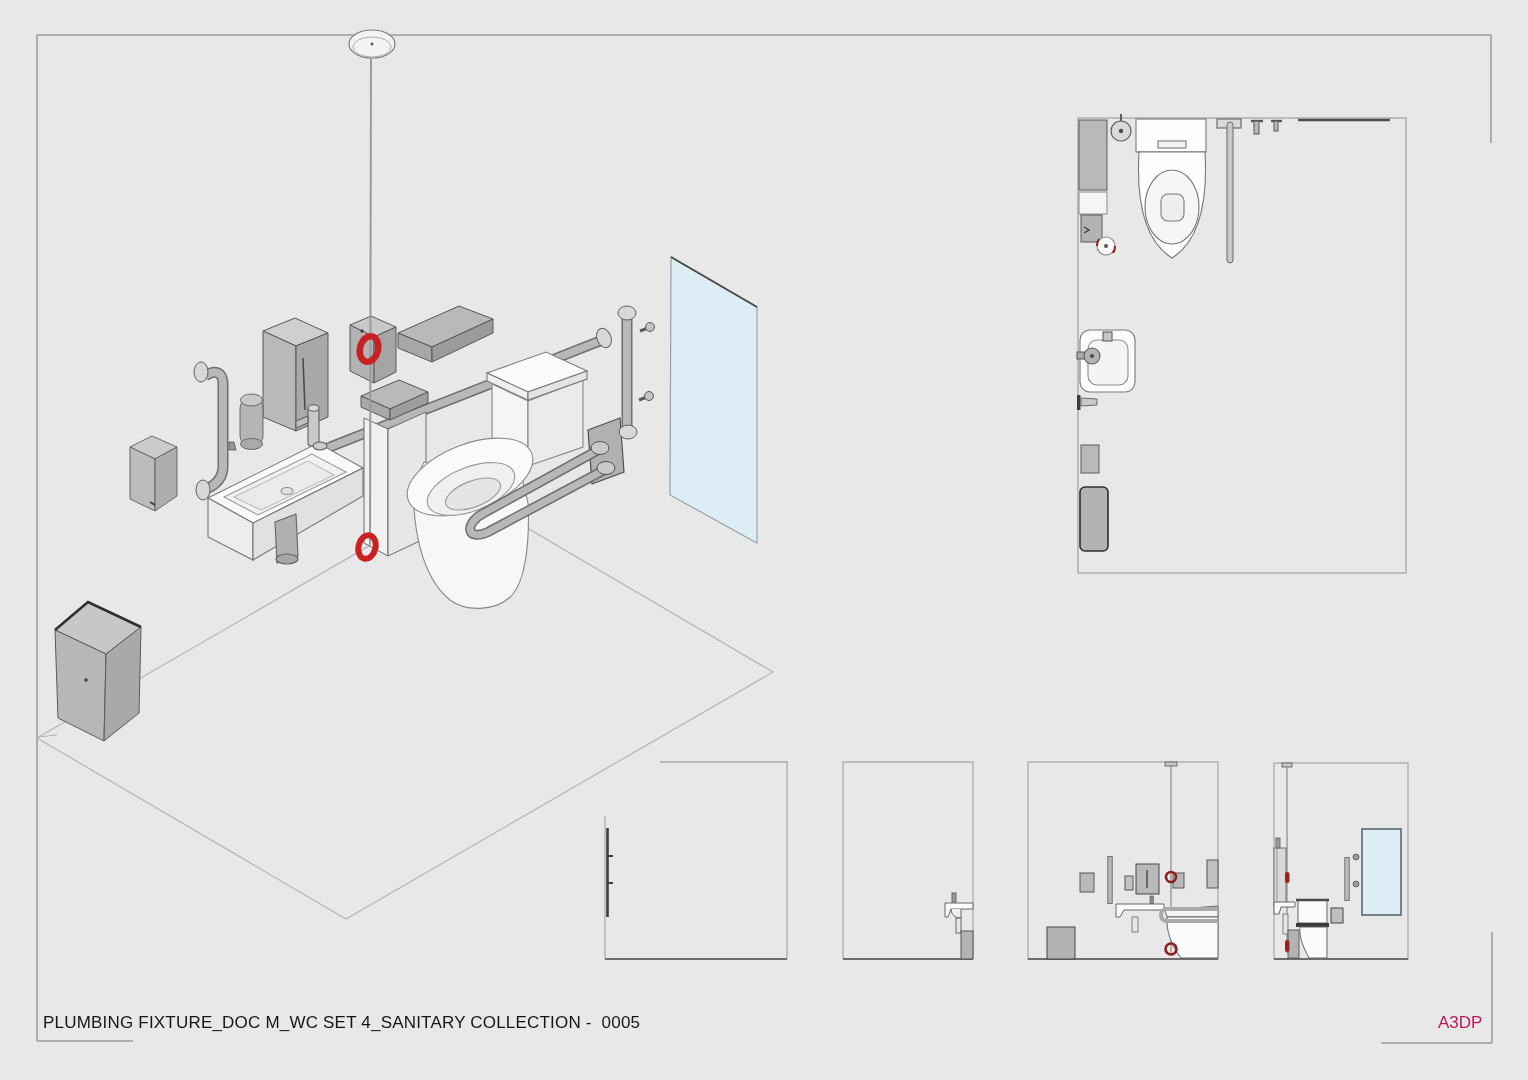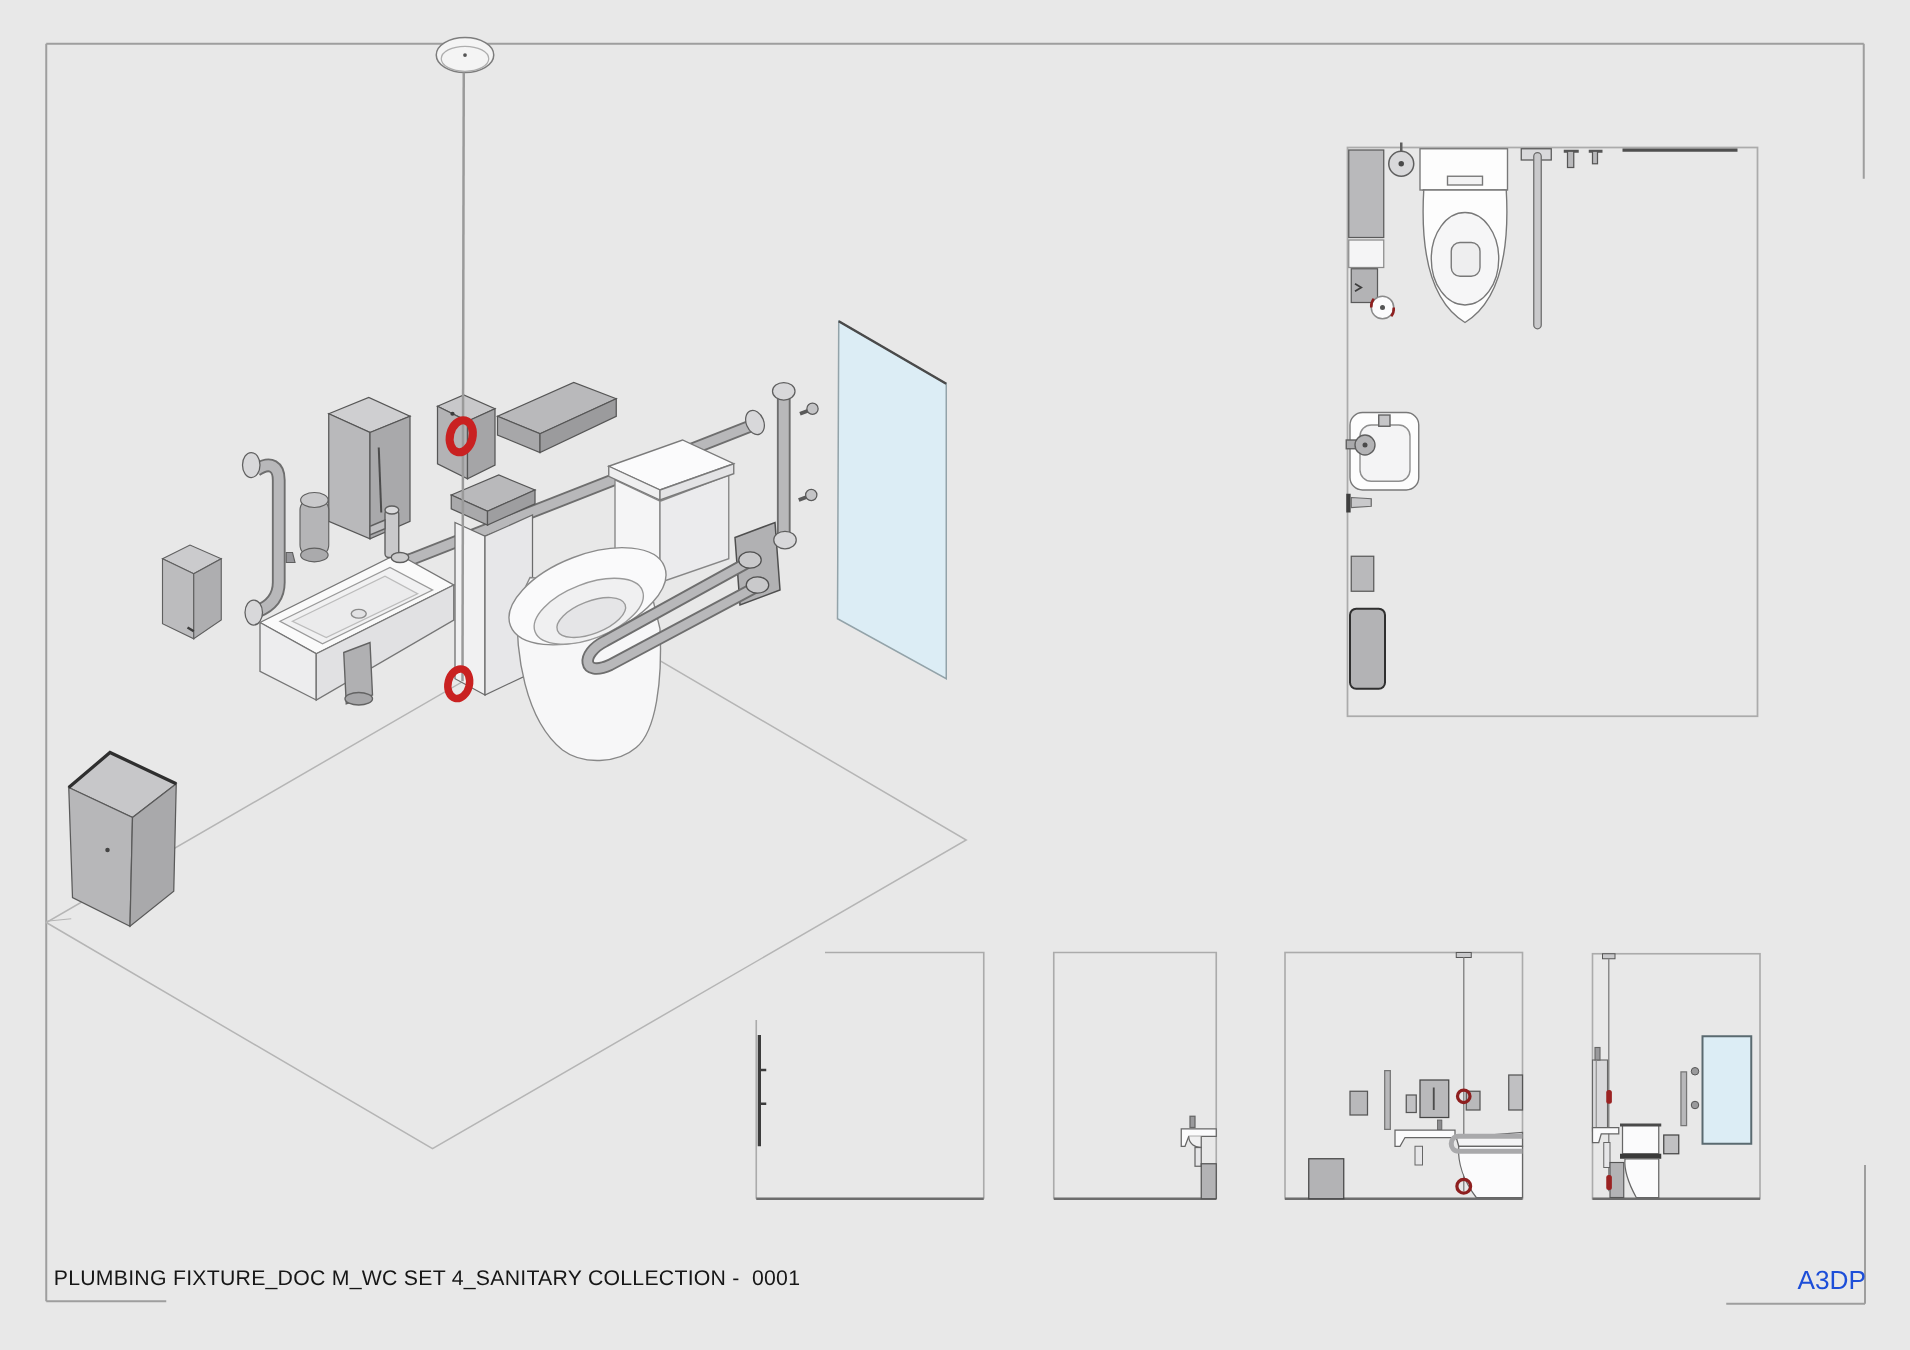--- a/index.html
+++ b/index.html
@@ -6,21 +6,21 @@
   .sheet{
     position:relative;width:1528px;height:1080px;background:#e8e8e8;
     font-family:"Liberation Sans", sans-serif;overflow:hidden;
   }
   .sheet svg{position:absolute;left:0;top:0;}
   .title-text{
     position:absolute;left:43px;top:1013px;font-size:17px;color:#161616;
     white-space:pre;letter-spacing:.2px;
   }
   .code-text{
-    position:absolute;left:1438px;top:1013px;font-size:21px;color:#1d4ed8;
+    position:absolute;left:1438px;top:1013px;font-size:17px;color:#be185d;
   }
 </style>
 </head>
 <body>
 
 <div class="sheet">
 
 <svg width="1528" height="1080" viewBox="0 0 1528 1080">
 
   <g stroke="#9e9e9e" stroke-width="1.6" fill="none">
@@ -315,16 +315,16 @@
       </g>
       <circle cx="1356" cy="857" r="3" fill="#9a9a9c" stroke="#555" stroke-width="0.8"></circle>
       <circle cx="1356" cy="884" r="3" fill="#9a9a9c" stroke="#555" stroke-width="0.8"></circle>
       <rect x="1362" y="829" width="39" height="86" fill="#dcedf5" stroke="#5a6a70" stroke-width="1.6"></rect>
       <rect x="1285" y="872" width="4.5" height="11" rx="2" fill="#9b2222"></rect>
       <rect x="1285" y="940" width="4.5" height="12" rx="2" fill="#9b2222"></rect>
     </g>
   </g>
 </svg>
 
-<div class="title-text">PLUMBING FIXTURE_DOC M_WC SET 4_SANITARY COLLECTION -  0001</div>
+<div class="title-text">PLUMBING FIXTURE_DOC M_WC SET 4_SANITARY COLLECTION -  0005</div>
 <div class="code-text">A3DP</div>
 
 </div>
 
 </body></html>

